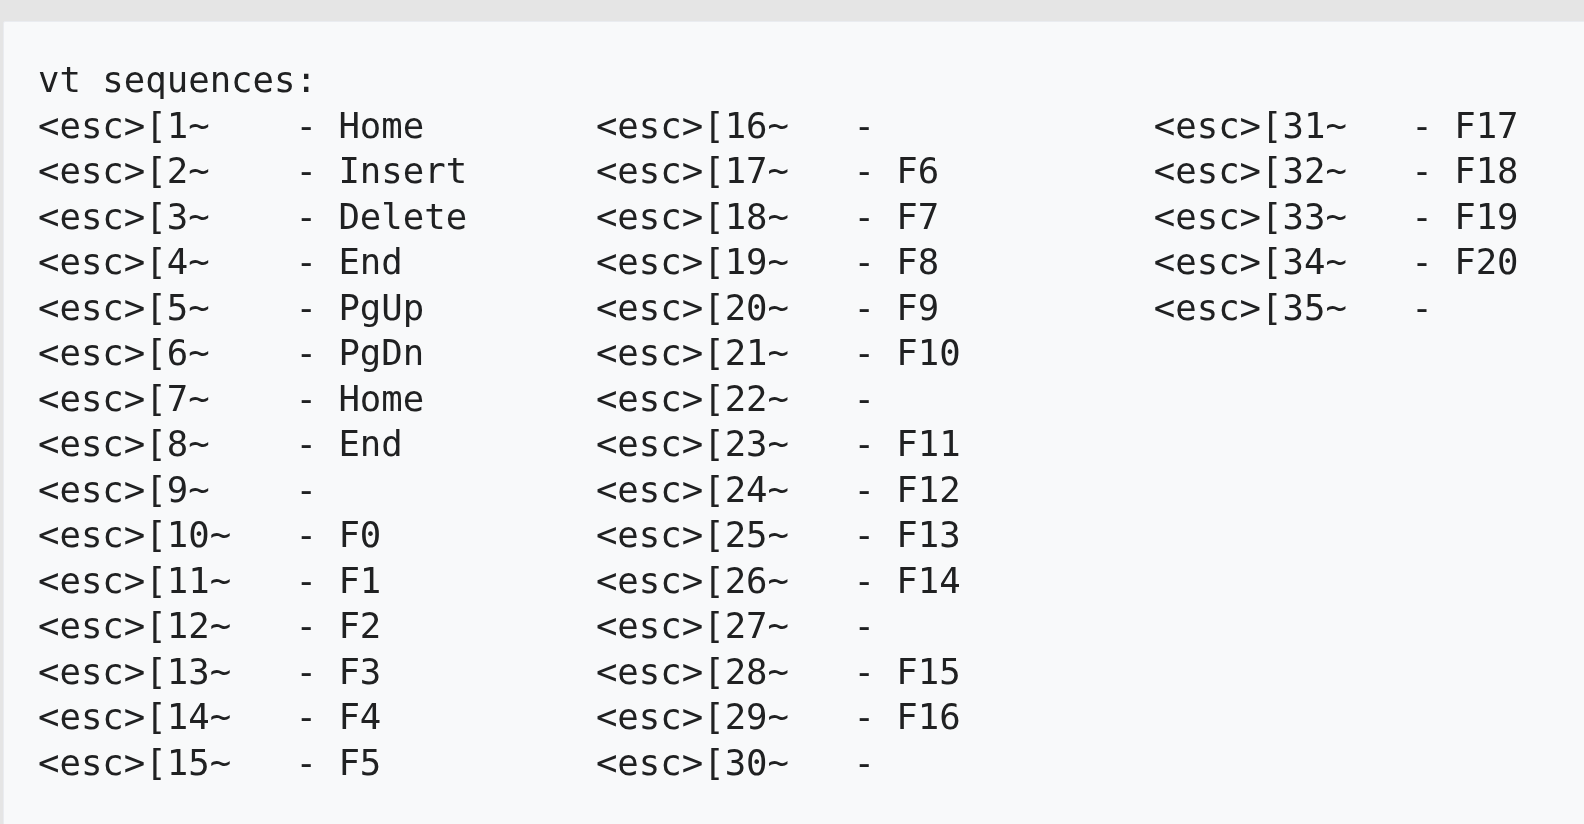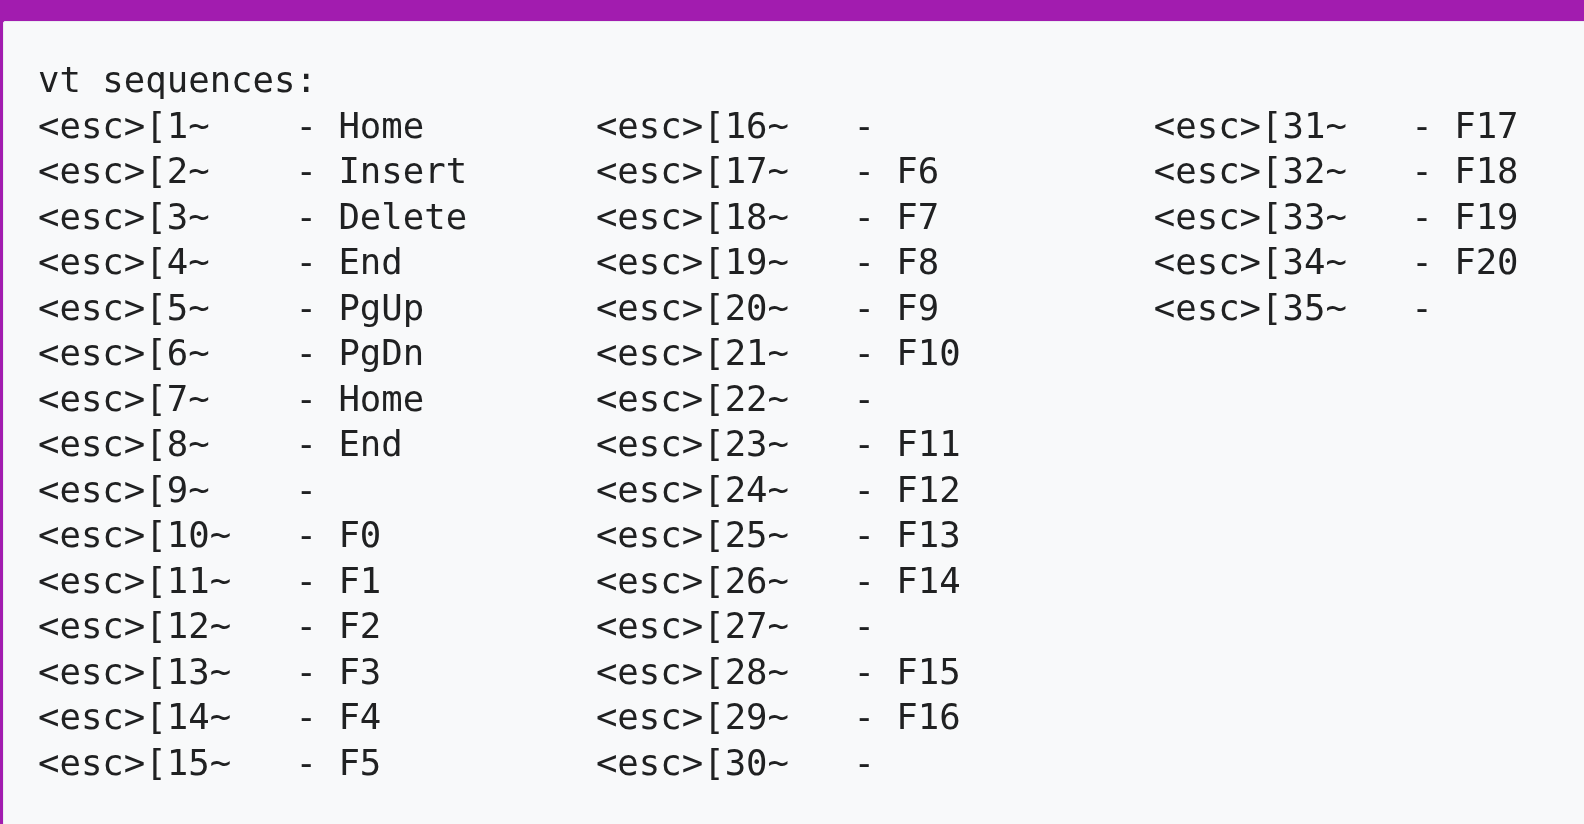--- a/index.html
+++ b/index.html
@@ -7,21 +7,21 @@
     padding: 0;
     width: 1584px;
     height: 824px;
     overflow: hidden;
     background: #ffffff;
   }
   .page {
     position: relative;
     width: 1584px;
     height: 824px;
-    background: #a21caf;
+    background: #e5e5e5;
   }
   .code-block {
     position: absolute;
     left: 3px;
     top: 21px;
     right: -30px;   
     bottom: -30px;  
     box-sizing: border-box;
     background: #f8f9fa;
     border: 1px solid #eaecf0;

